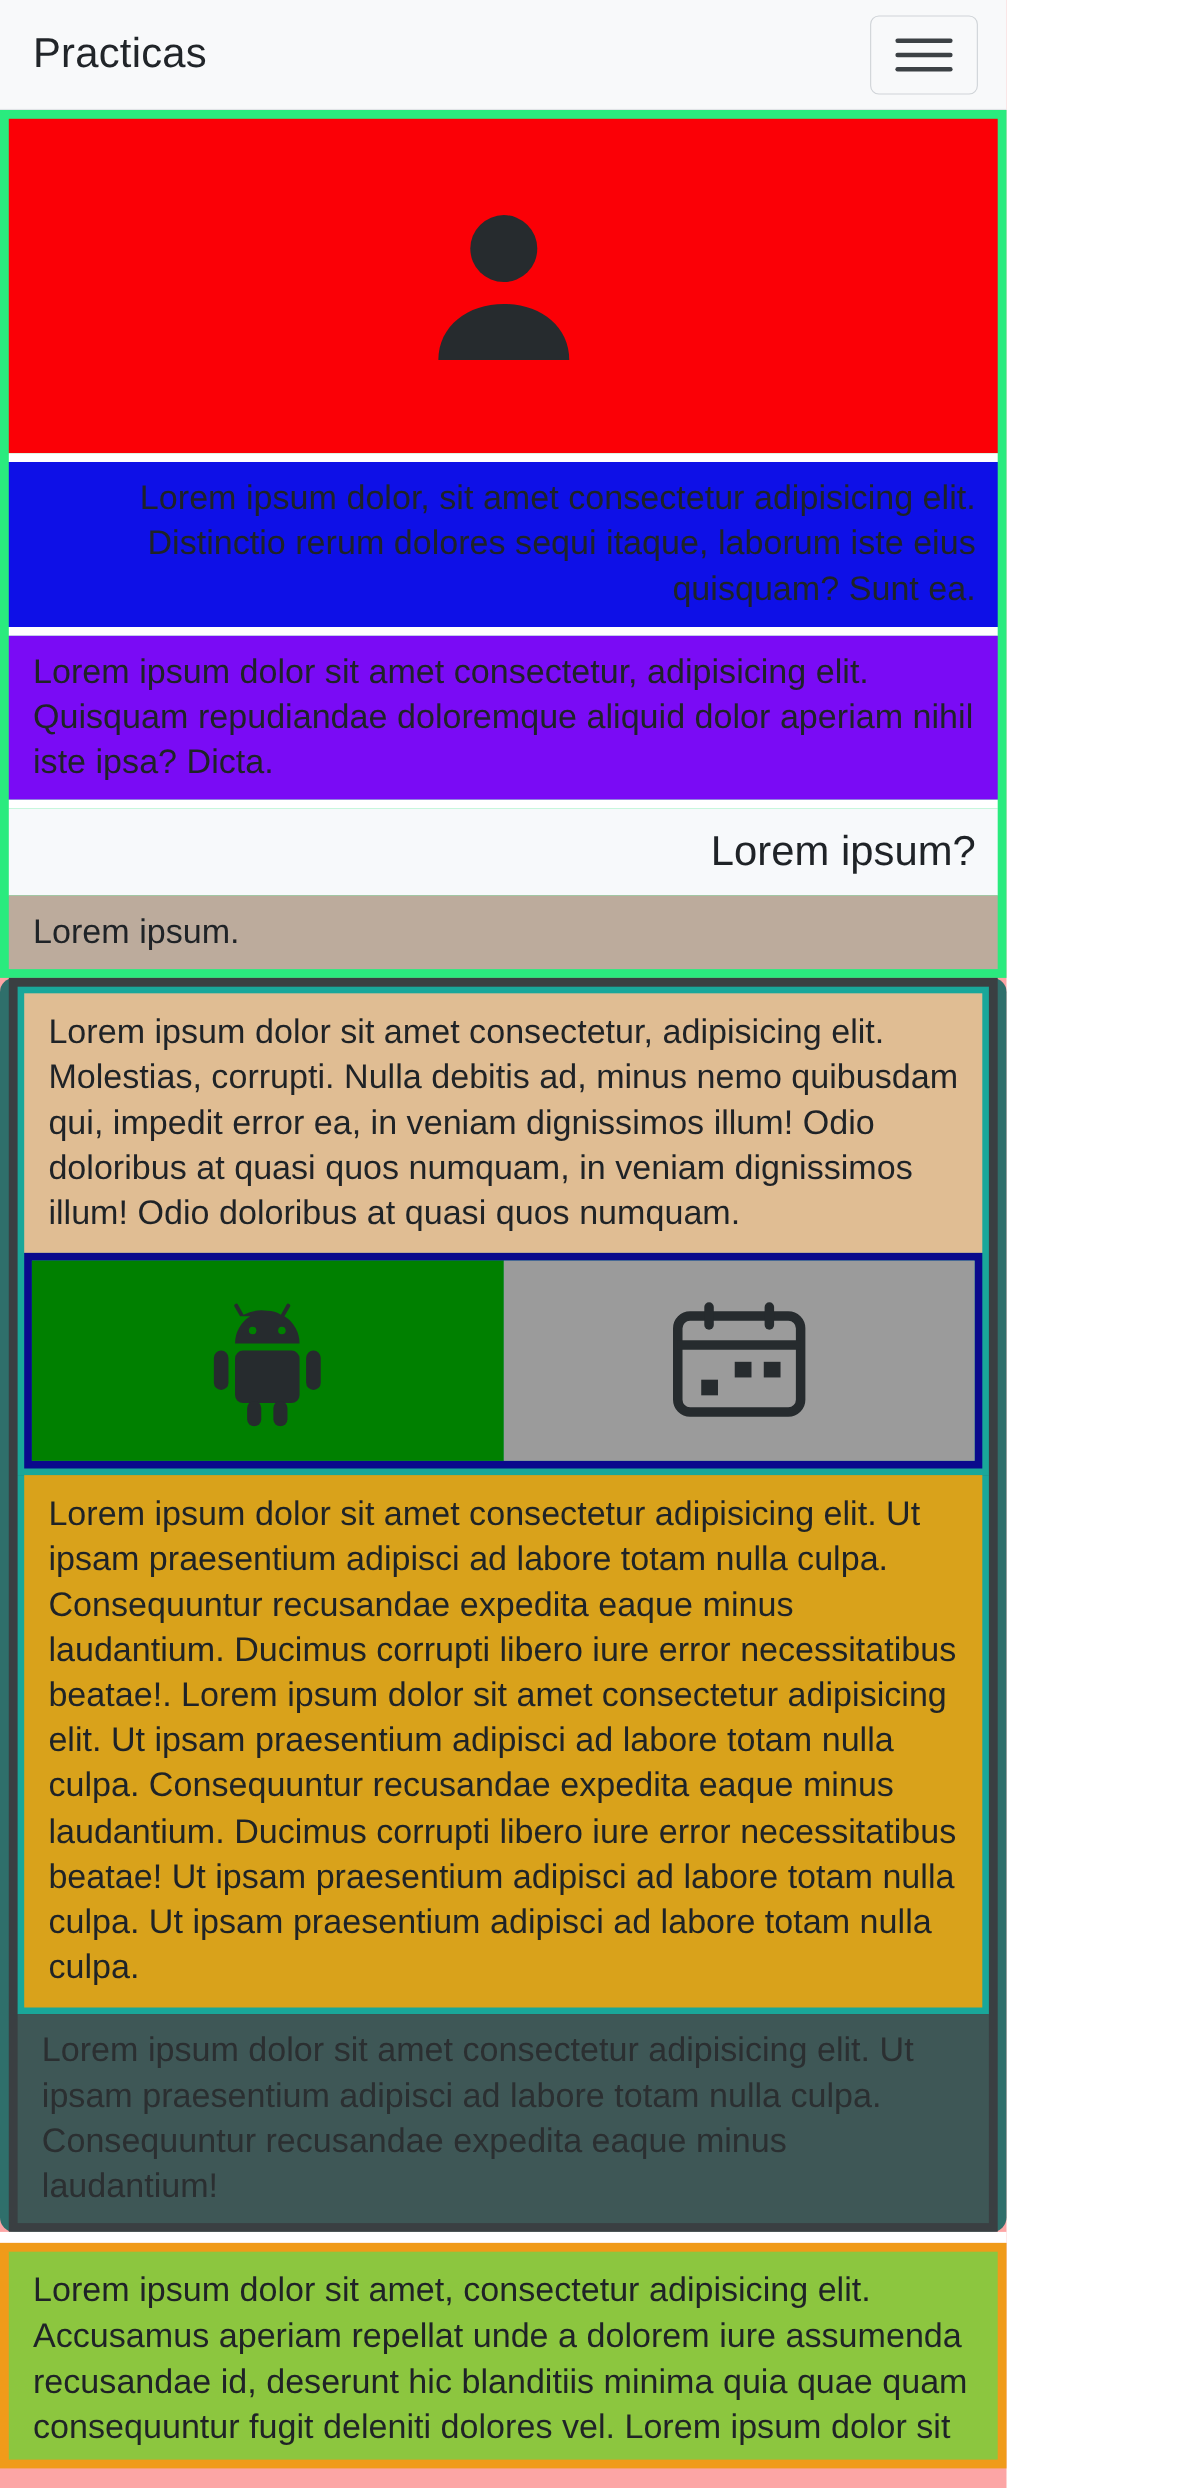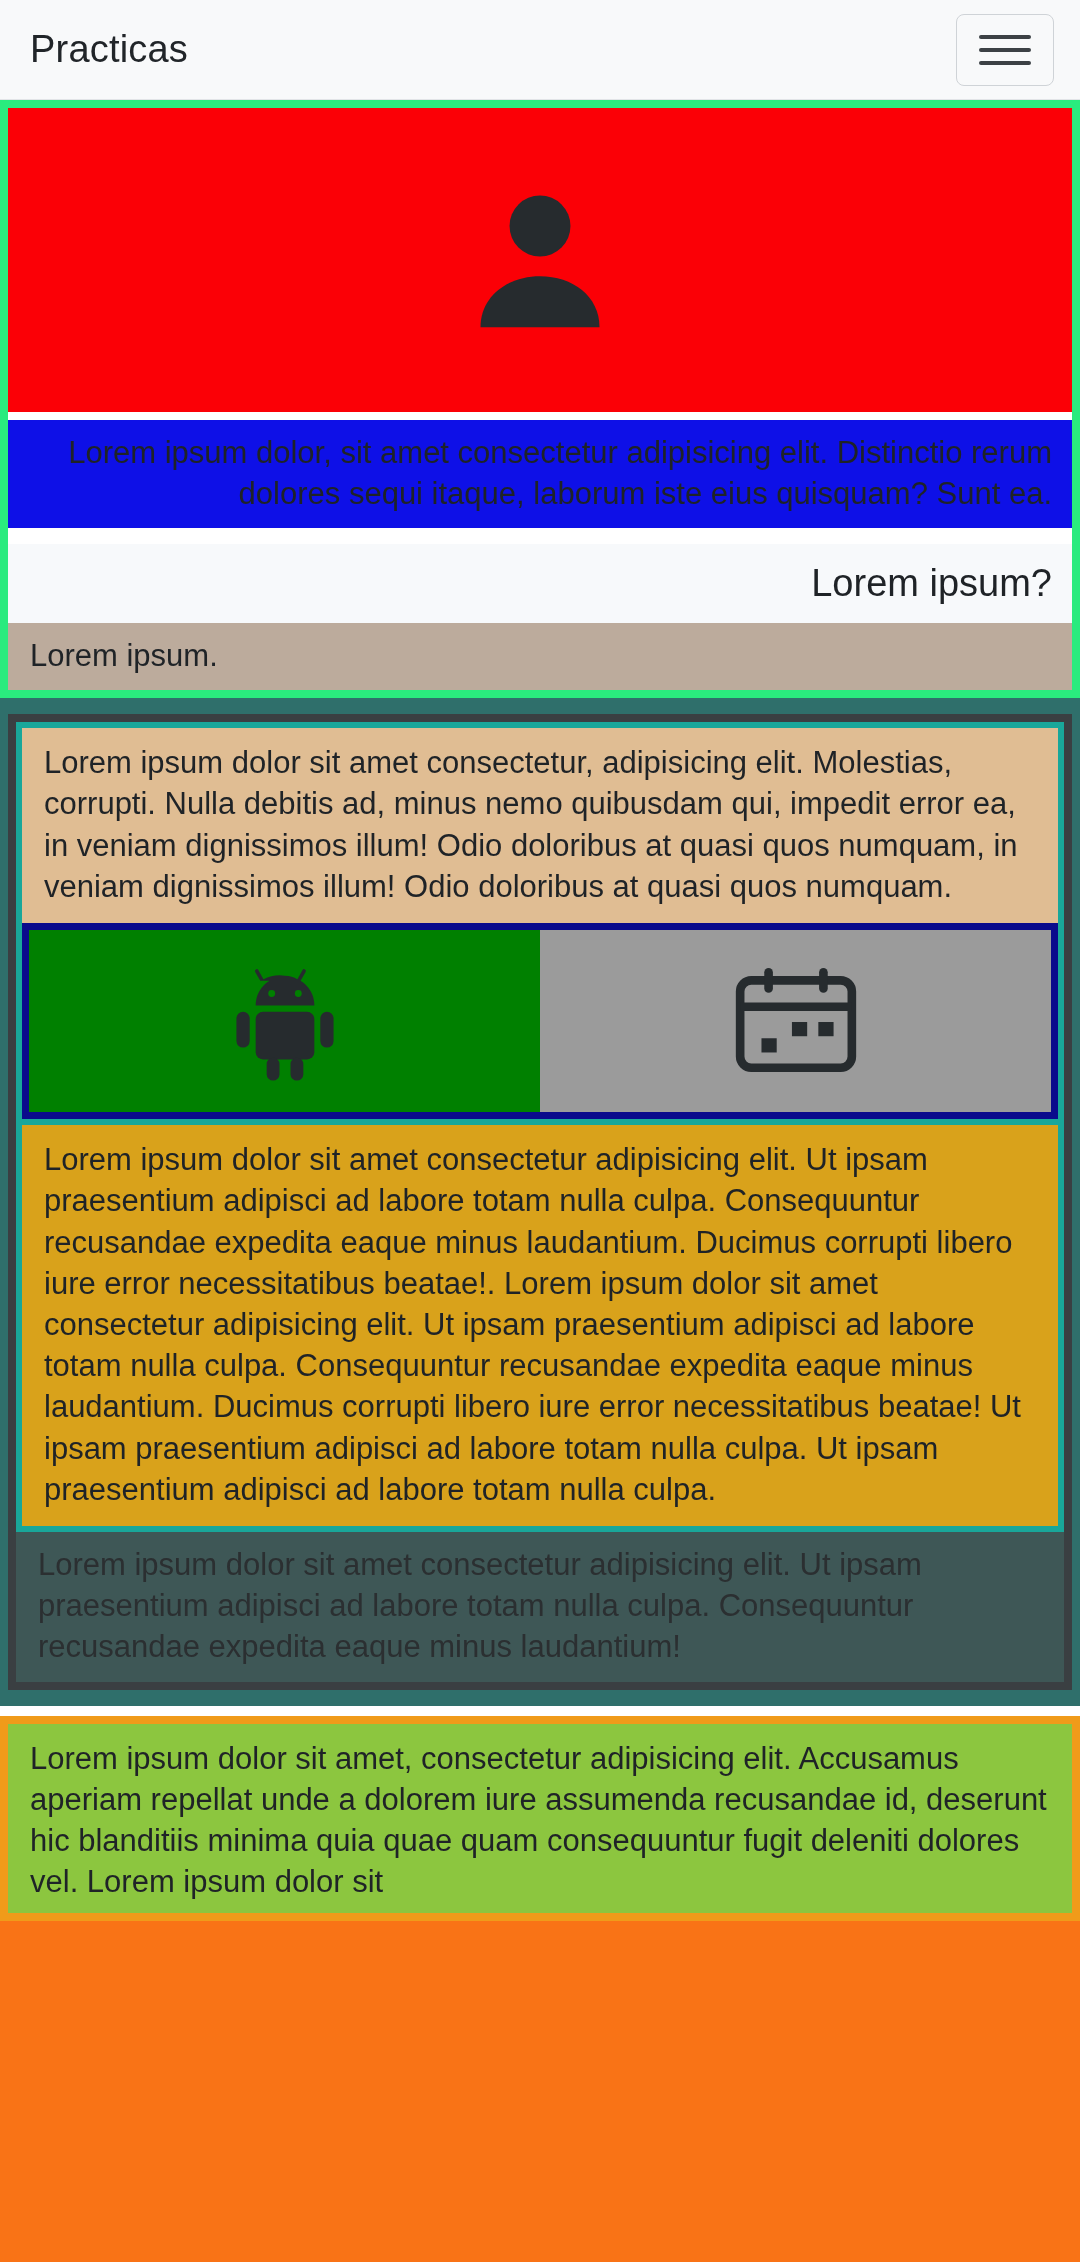--- a/index.html
+++ b/index.html
@@ -8,23 +8,23 @@
   }
   body {
     width: 1080px;
     height: 2262px;
     background: #ffffff;
     font-family: "Liberation Sans", sans-serif;
     overflow: hidden;
   }
   .page {
     position: relative;
-    width: 1080px;
+    width: 915px;
     height: 2262px;
-    background: #f97316;
+    background: #fca5a5;
     box-sizing: border-box;
   }
 
   
   .topbar {
     height: 100px;
     background: #f8f9fa;
     border-bottom: 1px solid #e2e4e7;
     display: flex;
     align-items: center;
@@ -106,22 +106,23 @@
     font-size: 31px;
     line-height: 1.33;
     padding: 12px 4px 14px 22px;
     box-sizing: border-box;
   }
   .gap-white { height: 8px; background: #ffffff; }
 
   
   .tealwrap {
     background: #2f6f6b;
-    padding: 16px 8px;
-    box-sizing: border-box;
+    padding: 0 8px;
+    box-sizing: border-box;
+    border-radius: 13px;
   }
   .dark-edge {
     background: #3a3f42;
     padding: 8px;
     box-sizing: border-box;
   }
   .tealband {
     background: #19a79a;
     padding: 6px;
     box-sizing: border-box;
@@ -206,20 +207,21 @@
         </svg>
       </span>
     </div>
 
     <div class="gap-white"></div>
 
     <div class="p-blue">Lorem ipsum dolor, sit amet consectetur adipisicing elit. Distinctio rerum dolores sequi itaque, laborum iste eius quisquam? Sunt ea.</div>
 
     <div class="gap-white"></div>
 
+    <div class="p-violet">Lorem ipsum dolor sit amet consectetur, adipisicing elit. Quisquam repudiandae doloremque aliquid dolor aperiam nihil iste ipsa? Dicta.</div>
 
     <div class="gap-white"></div>
 
     <div class="p-white">Lorem ipsum?</div>
     <div class="p-tan-thin">Lorem ipsum.</div>
   </div>
 
   <div class="tealwrap">
     <div class="dark-edge">
 

